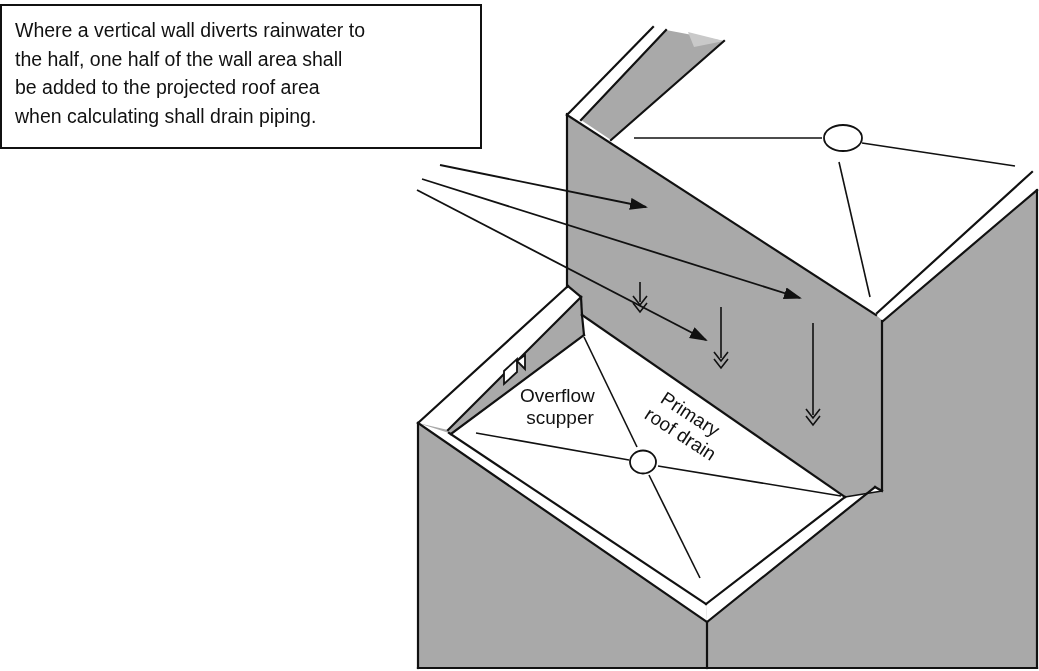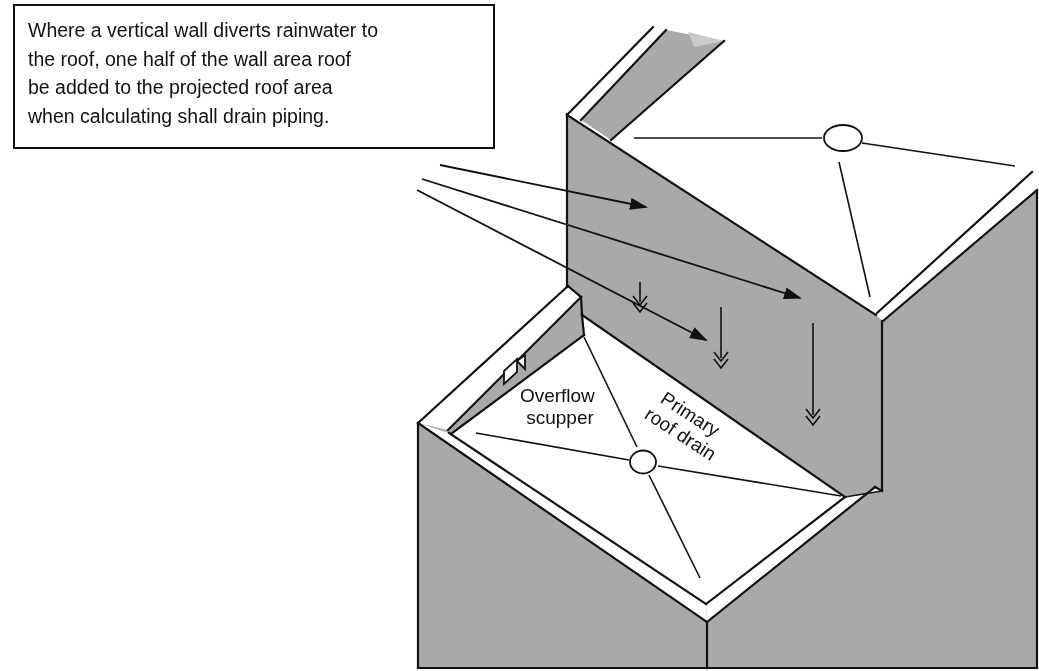--- a/index.html
+++ b/index.html
@@ -1,19 +1,19 @@
 <!DOCTYPE html>
 <html style="--wall-gray: #a9a9a9; --cut-fade-gray: #c9c9c9; --line-black: #111111; --background: #ffffff;"><head>
 <meta charset="utf-8">
 <style>
   html,body{margin:0;padding:0;background:#fff;}
   .stage{position:relative;width:1039px;height:671px;background:var(--background,#fff);
          font-family:"Liberation Sans",sans-serif;overflow:hidden;}
   .stage svg{position:absolute;left:0;top:0;}
-  .note-box{position:absolute;left:13px;top:4px;width:452px;height:121px;
+  .note-box{position:absolute;left:0;top:4px;width:452px;height:121px;
             border:2.5px solid var(--line-black,#111);background:#fff;
             padding:10px 13px;}
   .note-line{font-size:19.5px;line-height:28.5px;color:var(--line-black,#111);white-space:nowrap;}
   .gray{fill:var(--wall-gray,#a9a9a9);}
   .fade{fill:var(--cut-fade-gray,#c9c9c9);}
   .white{fill:#ffffff;}
   .edge{stroke:var(--line-black,#111);stroke-width:2.2;fill:none;stroke-linecap:square;}
   .edge-thin{stroke:var(--line-black,#111);stroke-width:1.6;fill:none;stroke-linecap:butt;}
   .xline{stroke:var(--line-black,#111);stroke-width:1.6;fill:none;}
   .ptr{stroke:var(--line-black,#111);stroke-width:1.8;fill:none;}
@@ -143,18 +143,18 @@
       <tspan x="560" dy="22">scupper</tspan>
     </text>
     <text class="label" text-anchor="middle" transform="translate(689,421) rotate(33)">
       <tspan x="0" y="0">Primary</tspan>
       <tspan x="0" dy="22">roof drain</tspan>
     </text>
   </svg>
 
   <div class="note-box">
     <div class="note-line">Where a vertical wall diverts rainwater to</div>
-    <div class="note-line">the roof, one half of the wall area roof</div>
+    <div class="note-line">the half, one half of the wall area shall</div>
     <div class="note-line">be added to the projected roof area</div>
     <div class="note-line">when calculating shall drain piping.</div>
   </div>
 
 </div>
 
 </body></html>

